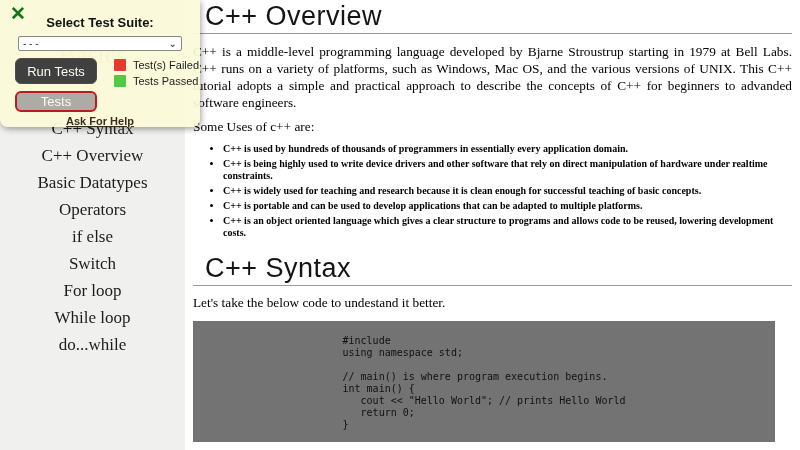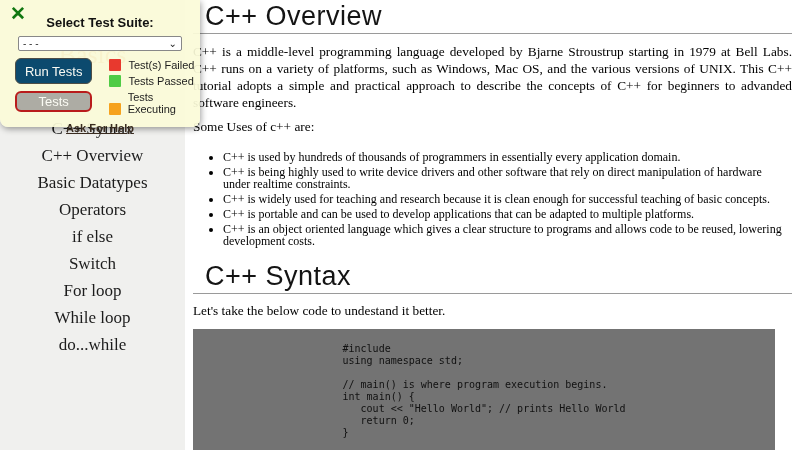--- a/index.html
+++ b/index.html
@@ -44,21 +44,21 @@
     display: flex; align-items: center; justify-content: space-between;
     padding: 0 4px; font-size: 10px; color: #333; cursor: pointer;
   }
   .chev { font-size: 10px; line-height: 10px; color: #222; }
   .panel-row { display: flex; margin-top: 7px; }
   .btn-col { margin-left: 15px; width: 82px; display: flex; flex-direction: column; }
   .btn {
     border-radius: 6px; color: #fbfbf4; font-size: 13px;
     display: flex; align-items: center; justify-content: center; cursor: pointer;
   }
-  .btn-run { height: 26px; background: #0c4a6e; border: 1px solid #4e4e46; }
+  .btn-run { height: 26px; background: #404040; border: 1px solid #4e4e46; }
   .btn-tests { height: 21px; background: #adaca4; border: 2px solid #b91c1c; margin-top: 7px; }
   .legend-col { margin-left: 17px; margin-top: 1px; }
   .legend-row { display: flex; align-items: flex-end; margin-bottom: 4px; }
   .swatch { width: 12px; height: 12px; border-radius: 1px; margin-right: 7px; }
   .legend-label { font-size: 11px; color: #1d1d1d; }
   .help-link {
     margin-top: 3px; text-align: center; font-size: 11px; font-weight: 600;
     color: #3a2c20; text-decoration: underline; cursor: pointer;
   }
 
@@ -70,22 +70,22 @@
     margin: 0 0 0 12px; padding-top: 3px;
   }
   .h1.syntax { margin-top: 13px; }
   .rule { border: none; border-top: 1px solid #9a9a9a; margin: 3px 0 0 0; }
   .intro {
     font-family: "Liberation Serif", serif; font-size: 13.3px; line-height: 17px;
     text-align: justify; color: #000; margin: 9px 0 0 0;
   }
   .uses-intro { font-family: "Liberation Serif", serif; font-size: 13.3px; margin: 8px 0 0 0; }
   .uses {
-    margin: 16px 0 0 0; padding-left: 30px;
-    font-family: "Liberation Serif", serif; font-size: 12px; line-height: 12px;
+    margin: 8px 0 0 0; padding-left: 30px;
+    font-family: "Liberation Serif", serif; font-size: 10px; line-height: 12px; font-weight: bold;
   }
   .uses li { margin-bottom: 3px; }
   .lead { font-family: "Liberation Serif", serif; font-size: 13.3px; margin: 9px 0 0 0; }
   .codeblock { margin: 10px 17px 0 0; background: #737373; padding: 14px 0 11px 0; }
   .codeblock pre {
     margin: 0 auto; width: fit-content;
     font-family: "DejaVu Sans Mono", monospace; font-size: 10px; line-height: 12px;
     color: #111; white-space: pre;
   }
 </style>
@@ -151,20 +151,16 @@
     </div>
     <div class="legend-col">
       <div class="legend-row">
         <span class="swatch" style="background: rgb(232, 57, 46);"></span>
         <span class="legend-label">Test(s) Failed</span>
       </div>
       <div class="legend-row">
         <span class="swatch" style="background: rgb(79, 203, 69);"></span>
         <span class="legend-label">Tests Passed</span>
       </div>
-      <div class="legend-row">
-        <span class="swatch" style="background: rgb(246, 162, 29);"></span>
-        <span class="legend-label">Tests Executing</span>
-      </div>
     </div>
   </div>
   <div class="help-link">Ask For Help</div>
 </div>
 
 </body></html>

